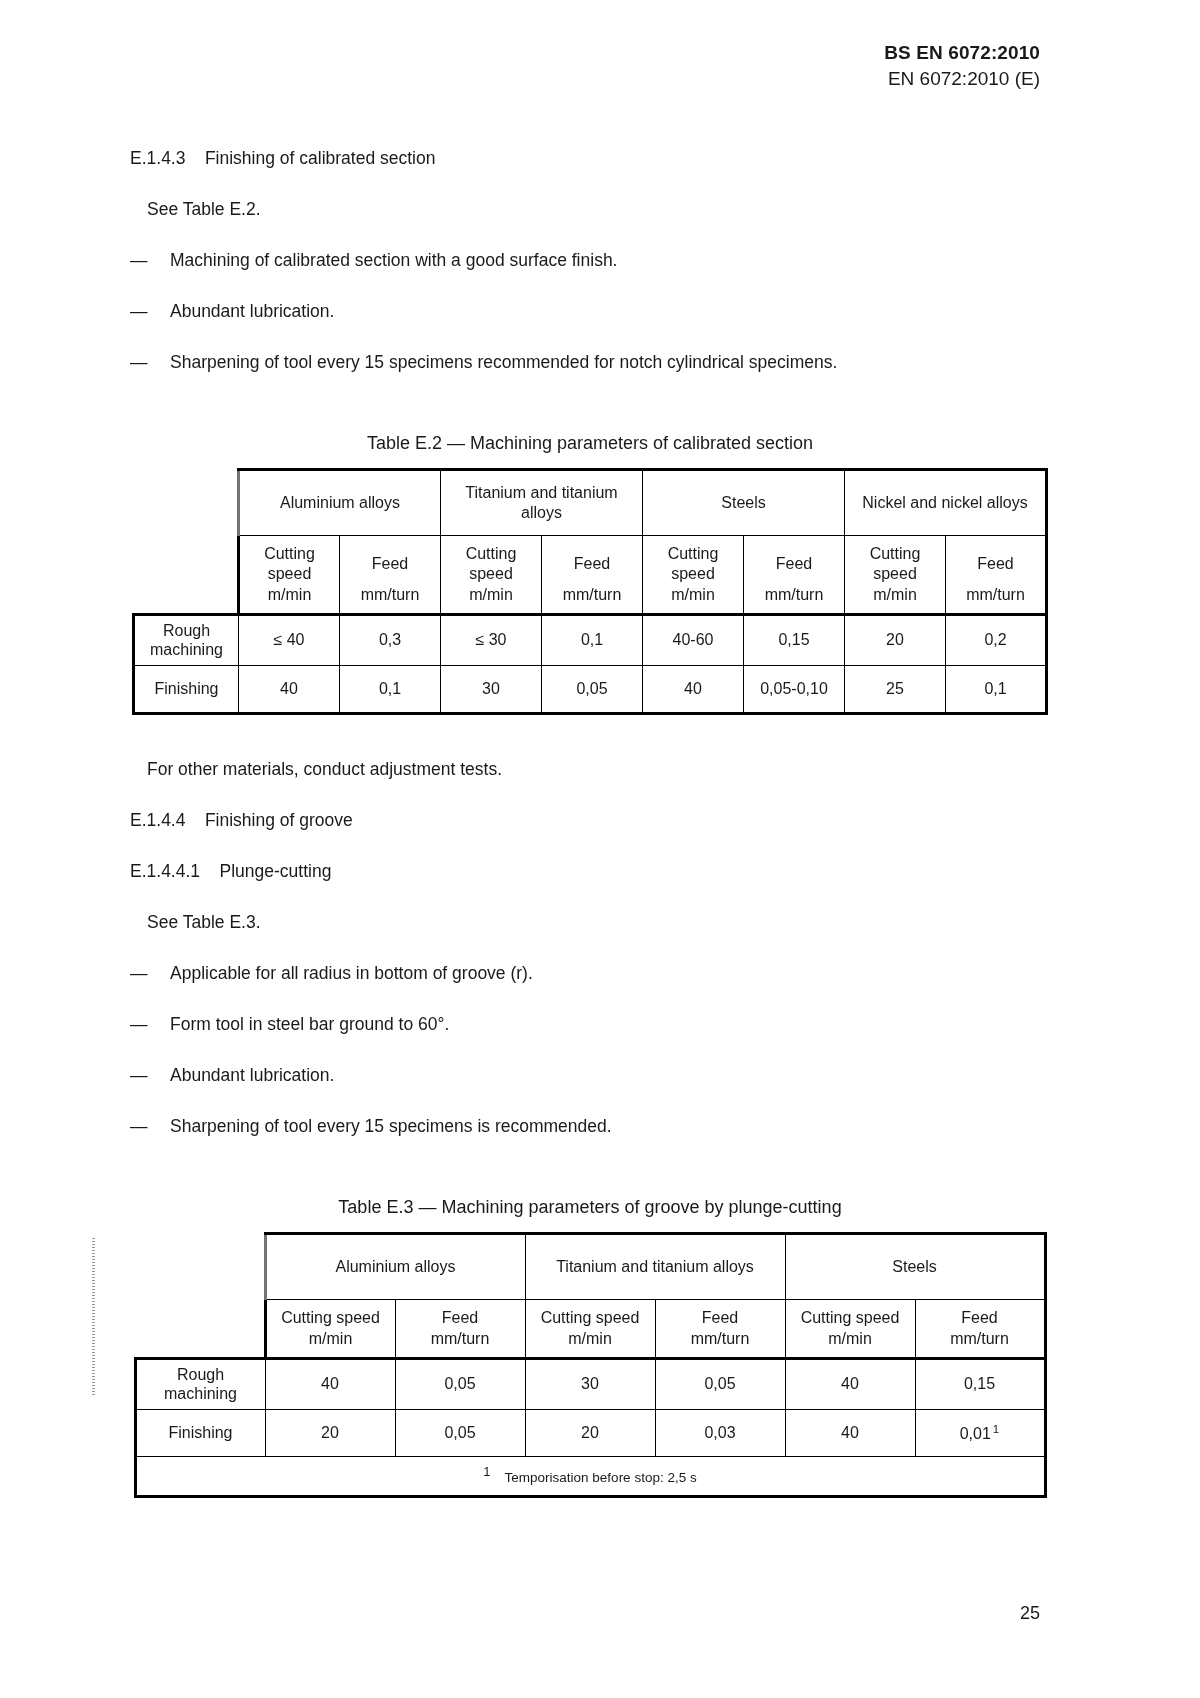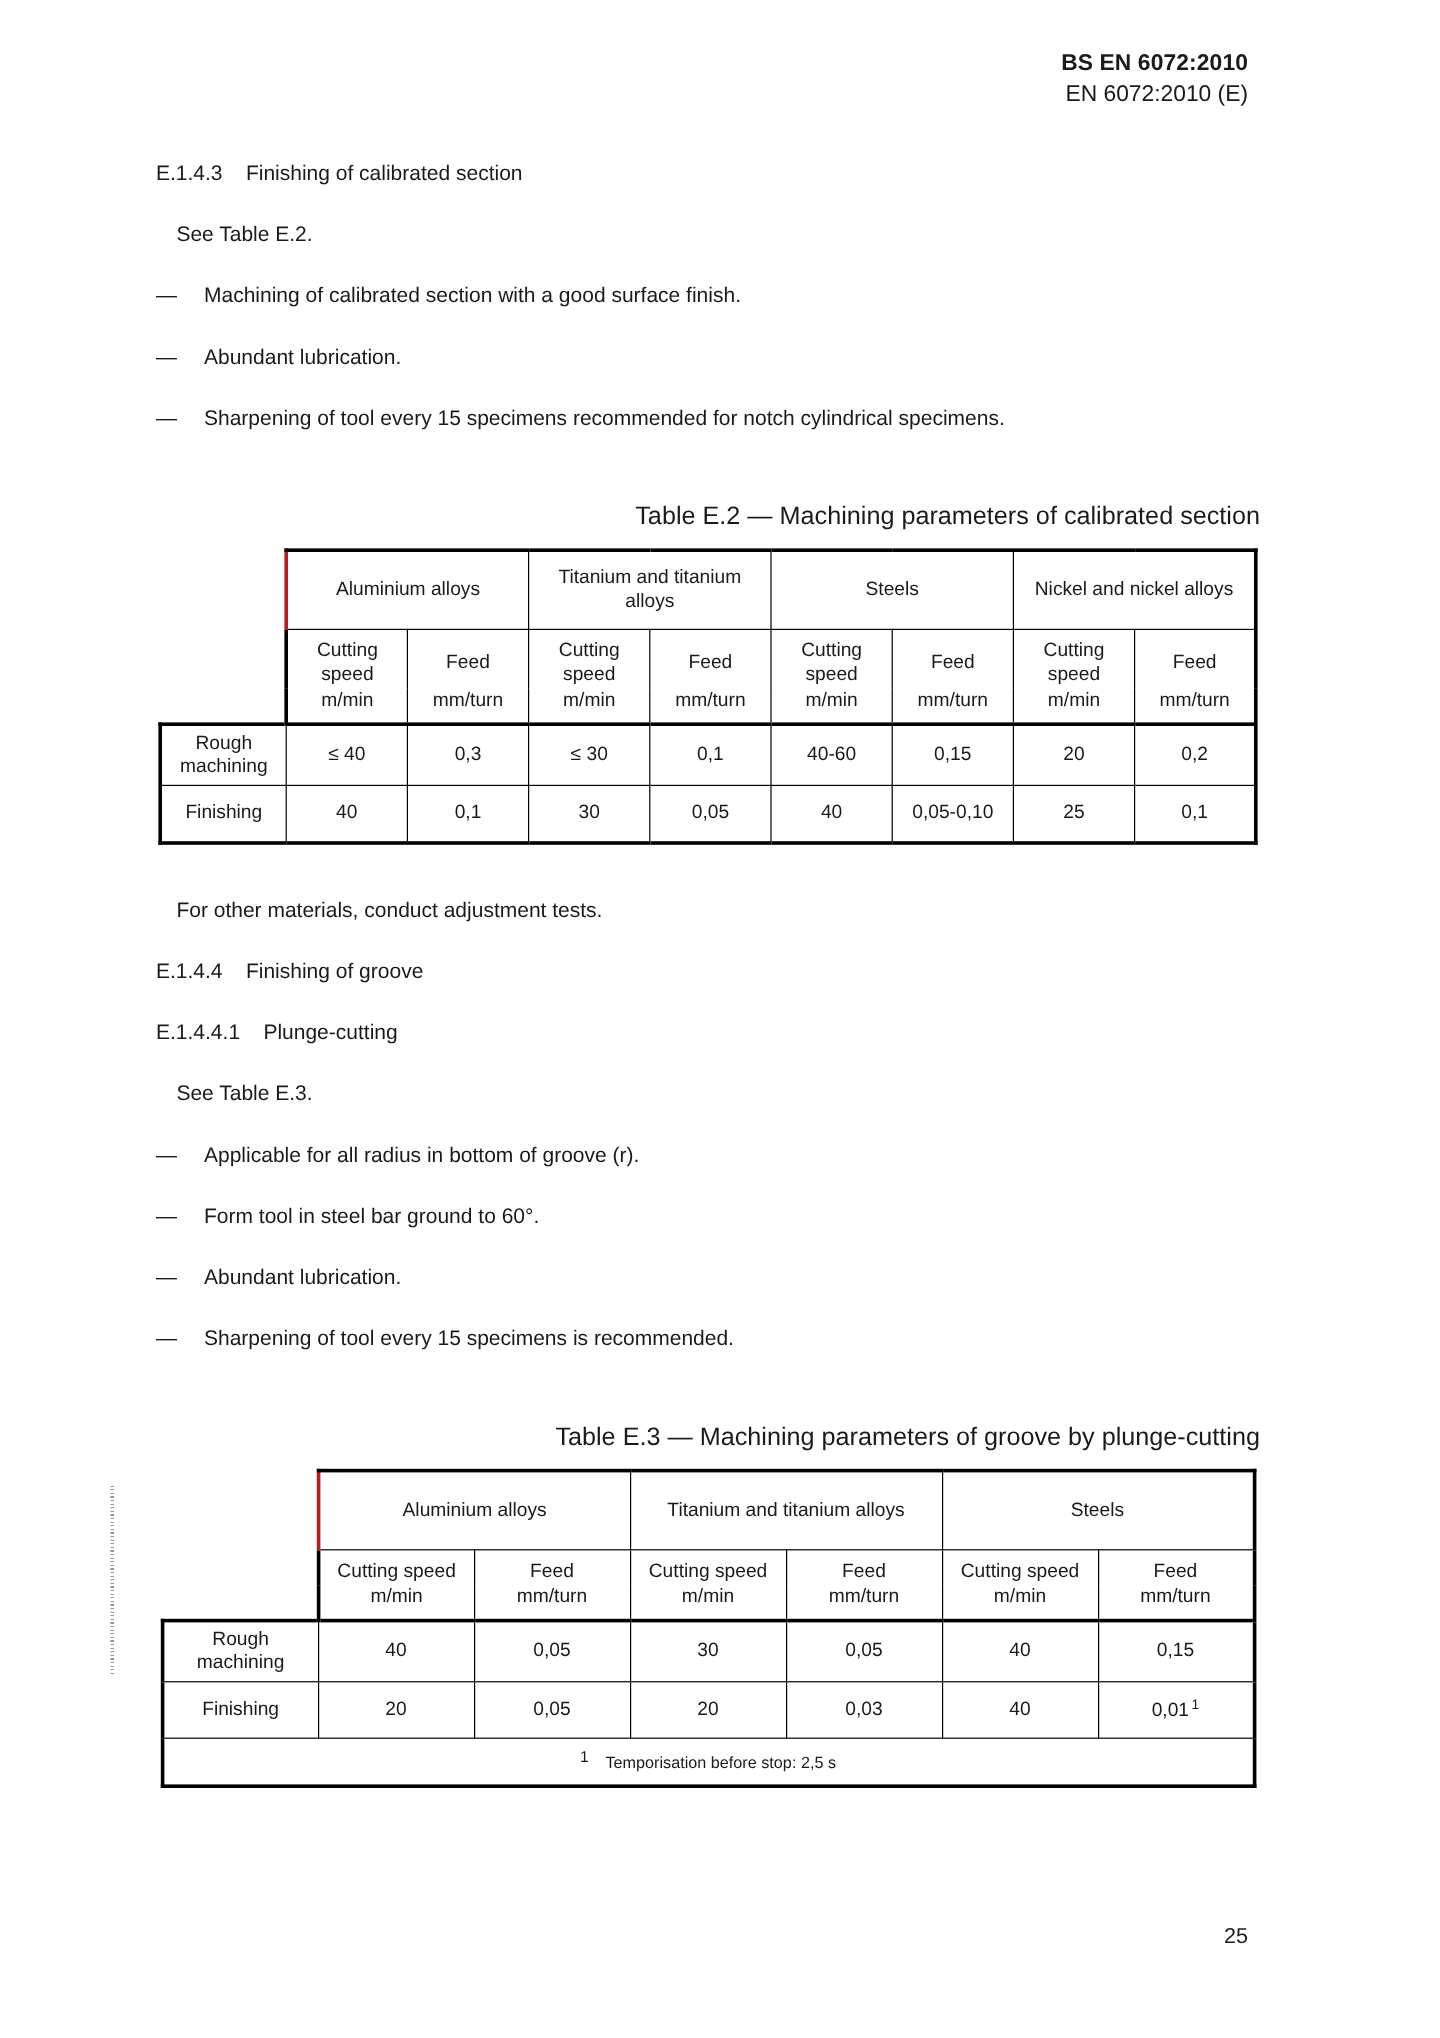--- a/index.html
+++ b/index.html
@@ -34,21 +34,21 @@
   }
   .doc-header .line-2 {
     font-size: 19px;
     font-weight: normal;
   }
 
   
   .content {
     position: absolute;
     left: 130px;
-    top: 134px;
+    top: 148px;
     width: 920px;
   }
 
   .clause-heading {
     font-size: 17.5px;
     margin: 0 0 30px 0;
     white-space: pre;
   }
   .para {
     font-size: 17.5px;
@@ -65,22 +65,22 @@
     flex: 0 0 40px;
     font-size: 17.5px;
     letter-spacing: -1px;
   }
   .dash-item .dash-text {
     flex: 1 1 auto;
   }
 
   
   .tbl-caption {
-    font-size: 21px;
-    text-align: right;
+    font-size: 18px;
+    text-align: center;
     margin: 0 0 14px 0;
   }
 
   
   .tbl-wrap {
     display: flex;
     justify-content: center;
   }
   table.param {
     border-collapse: collapse;
@@ -131,21 +131,21 @@
   }
   table.param td.data {
     height: 36px;
   }
   table.param td.grp.lastcol,
   table.param td.subhdr.lastcol,
   table.param td.unit.lastcol {
     border-right: 3px solid #000;
   }
   table.param td.grp.firstgrp {
-    border-left: 3px solid #b91c1c;
+    border-left: 3px solid #737373;
   }
   table.param td.subhdr.firstsub {
     border-left: 3px solid #000;
   }
   table.param td.unit.firstsub {
     border-left: 3px solid #000;
   }
   
   table.param td.footnote {
     border-left: 3px solid #000;

